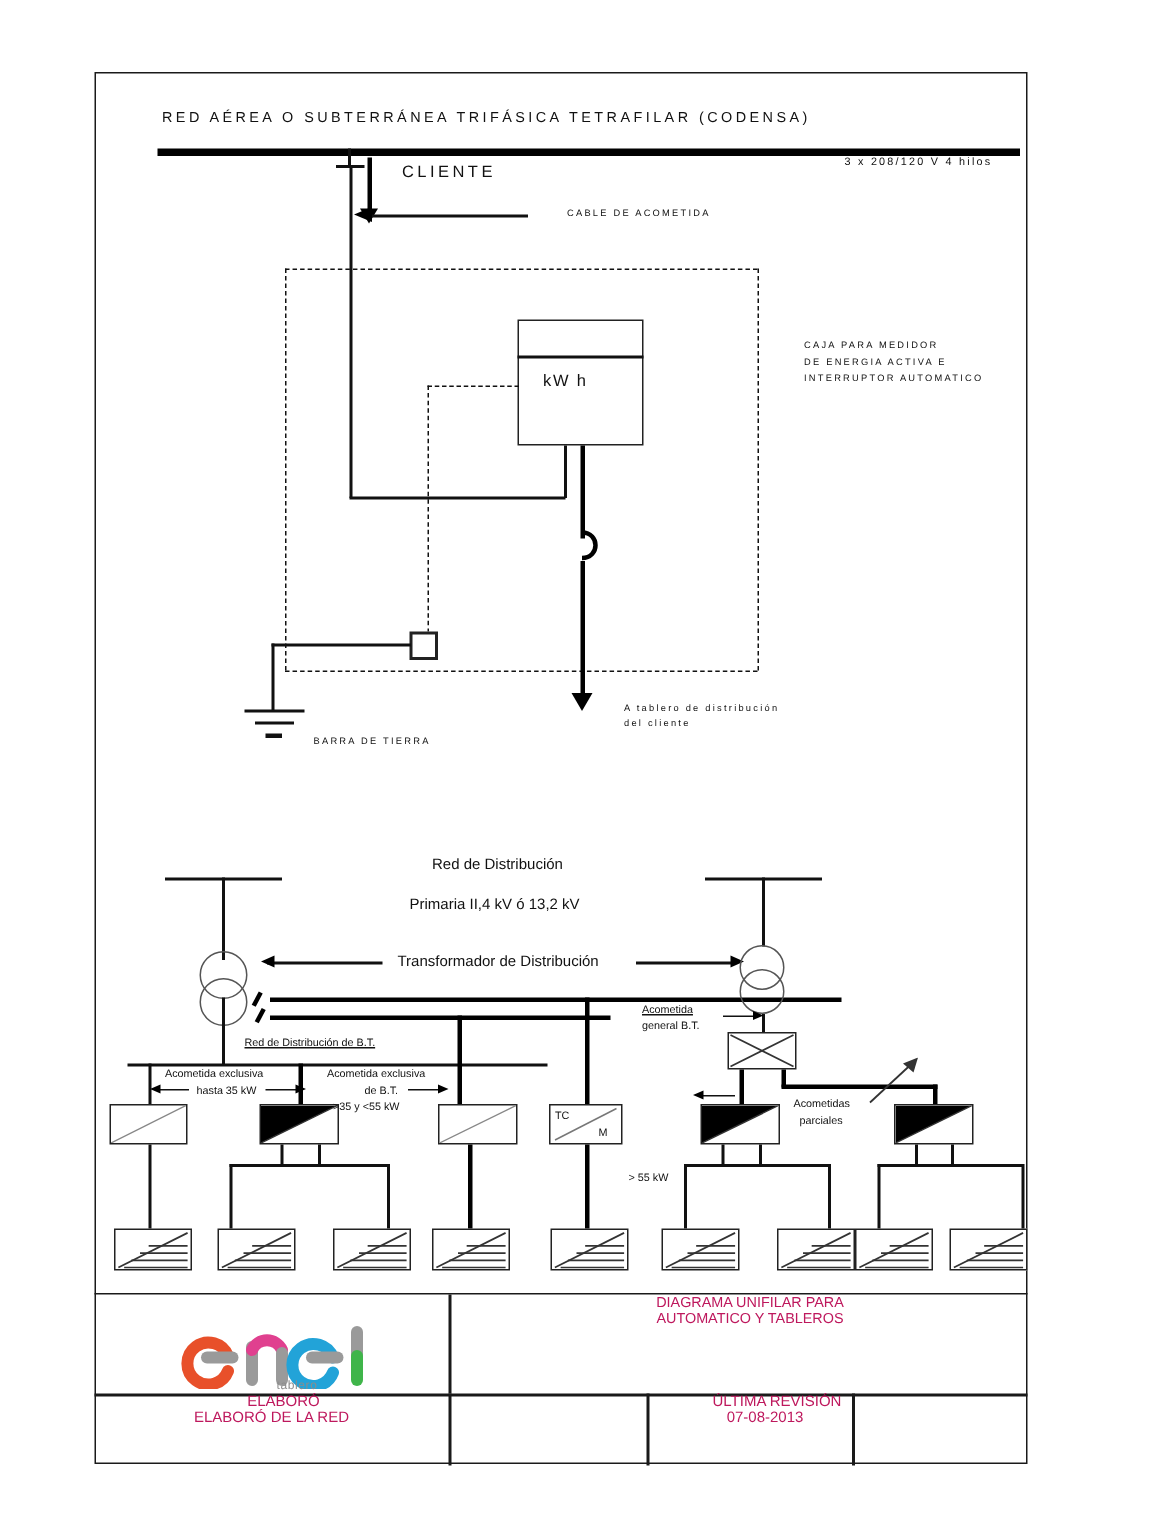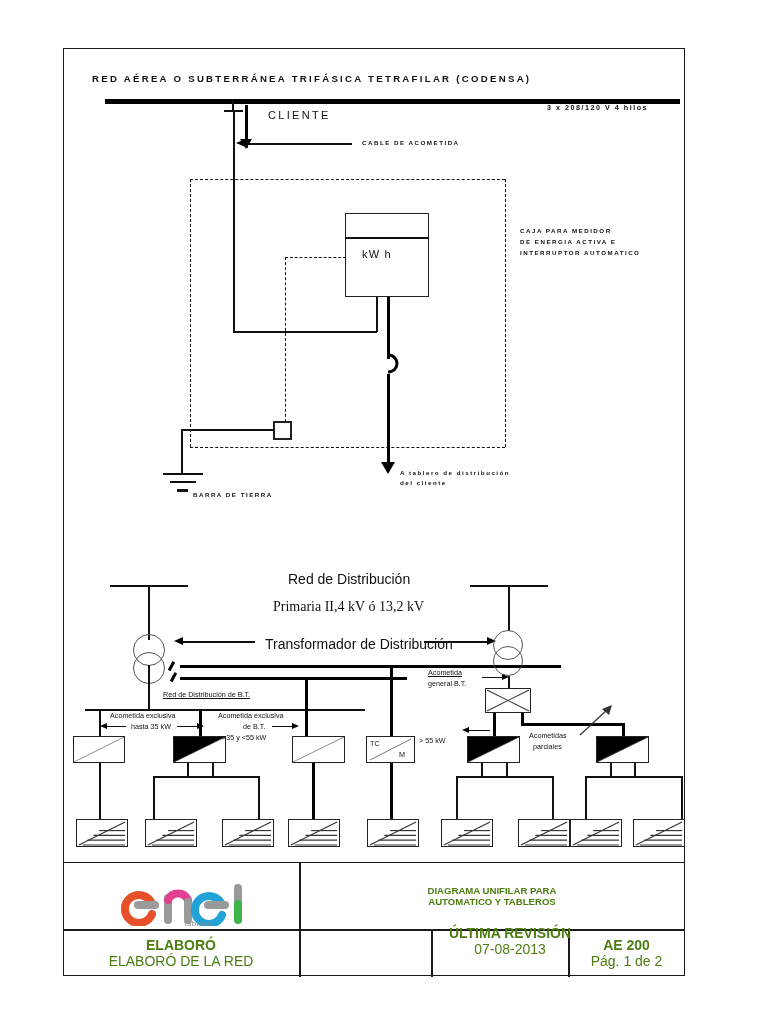--- a/index.html
+++ b/index.html
@@ -43,24 +43,24 @@
   .lbl {
     position: absolute;
     color: #111;
     white-space: pre;
     line-height: 1.25;
   }
   .spaced   { letter-spacing: 2.3px; }
   .spaced-s { letter-spacing: 1.5px; }
   .tiny  { font-size: 6.2px; }
   .sm    { font-size: 7.2px; }
-  .md    { font-size: 14px; }
+  .md    { font-size: 10px; }
   .lg    { font-size: 9.6px; }
   .xl    { font-size: 11px; }
-  .b     { font-weight: bold; }
+  .b     { font-weight: normal; margin-left: 16px; }
 
   
   .box {
     position: absolute;
     border: 1.4px solid #222;
     background: #fff;
   }
   .meterbox { position: absolute; border: 1.4px solid #222; background: #fff; overflow: hidden; }
   .meterbox .diag {
     position: absolute; left: 0; top: 0; width: 100%; height: 100%;
@@ -86,23 +86,23 @@
   
   #titleblock {
     position: absolute;
     left: 63px; top: 862px;
     width: 622px; height: 114px;
     border-top: 1.6px solid #1a1a1a;
   }
   .tb-cell {
     position: absolute;
     display: flex; flex-direction: column;
-    align-items: center; justify-content: center;
+    align-items: center; 
     text-align: center;
-    color: #4d7c0f;
+    color: #be185d;
   }
   .tb-vsep { position: absolute; width: 1.6px; background: #1a1a1a; }
   .tb-hsep { position: absolute; height: 1.6px; background: #1a1a1a; left:0; width: 100%; }
 
   
   #logo {
     position: absolute;
     left: 118px; top: 874px;
     width: 160px; height: 58px;
   }
@@ -182,21 +182,21 @@
   <div class="gbar" style="left:177px; top:489px; width:11px; height:3px;"></div>
   <div class="lbl tiny spaced-s b" style="left:193px; top:491px;">BARRA DE TIERRA</div>
 
   <div class="hline" style="left:110px; top:585px; width:78px; height:1.6px;"></div>
   <div class="vline" style="left:148px; top:585px; height:55px; width:1.6px;"></div>
 
   <div class="xfmr-c" style="left:133px; top:634px; width:32px; height:32px;"></div>
   <div class="xfmr-c" style="left:133px; top:652px; width:32px; height:32px;"></div>
 
   <div class="lbl md" style="left:288px; top:571px;">Red de Distribución</div>
-  <div class="lbl md" style="left:273px; top:598px;font-family:Liberation Serif, serif;">Primaria II,4 kV ó 13,2 kV</div>
+  <div class="lbl md" style="left:273px; top:598px;">Primaria II,4 kV ó 13,2 kV</div>
 
   <div class="hline" style="left:178px; top:641px; width:77px; height:1.6px;"></div>
   <div class="abs" style="left:174px; top:637px; width:0;height:0;
        border-top:4.5px solid transparent;border-bottom:4.5px solid transparent;border-right:9px solid #000;"></div>
   <div class="lbl md" style="left:265px; top:636px;">Transformador de Distribución</div>
   <div class="hline" style="left:424px; top:641px; width:66px; height:1.6px;"></div>
   <div class="abs" style="left:487px; top:637px; width:0;height:0;
        border-top:4.5px solid transparent;border-bottom:4.5px solid transparent;border-left:9px solid #000;"></div>
 
   <div class="hthick" style="left:180px; top:665px; width:381px;"></div>
@@ -292,21 +292,21 @@
   </div>
 
   <div class="vthick" style="left:390px; top:665px; height:71px;"></div>
   <div class="box" style="left:366px; top:736px; width:49px; height:27px;">
     <svg style="position:absolute;left:0;top:0;" width="47" height="25">
       <line x1="3" y1="23" x2="44" y2="2" stroke="#777" stroke-width="1"></line>
     </svg>
   </div>
   <div class="lbl sm" style="left:370px; top:739px;">TC</div>
   <div class="lbl sm" style="left:399px; top:750px;">M</div>
-  <div class="lbl sm" style="left:419px; top:736px;">&gt; 55 kW</div>
+  <div class="lbl sm" style="left:419px; top:780px;">&gt; 55 kW</div>
   <div class="vthick" style="left:390px; top:763px; height:57px;"></div>
   <div class="panelbox" style="left:367px; top:819px; width:52px; height:28px;">
     <svg class="diag" viewBox="0 0 52 28" preserveAspectRatio="none">
       <line x1="2" y1="26" x2="50" y2="2" stroke="#333" stroke-width="1.2"></line>
       <line x1="6" y1="26" x2="50" y2="26" stroke="#333" stroke-width="1.2"></line>
       <line x1="11" y1="21" x2="50" y2="21" stroke="#333" stroke-width="1.2"></line>
       <line x1="17" y1="16" x2="50" y2="16" stroke="#333" stroke-width="1.2"></line>
       <line x1="23" y1="11" x2="50" y2="11" stroke="#333" stroke-width="1.2"></line>
     </svg>
   </div>
@@ -419,29 +419,25 @@
       <div class="lg b">DIAGRAMA UNIFILAR PARA</div>
       <div class="lg b">AUTOMATICO Y TABLEROS</div>
     </div>
 
     <div class="tb-cell" style="left:0; top:66px; width:236px; height:48px;">
       <div class="md b">ELABORÓ</div>
       <div class="md">ELABORÓ DE LA RED</div>
     </div>
 
 
-    <div class="tb-cell" style="left:368px; top:54px; width:158px; height:48px;">
+    <div class="tb-cell" style="left:368px; top:66px; width:158px; height:48px;">
       <div class="md b">ÚLTIMA REVISIÓN</div>
       <div class="md">07-08-2013</div>
     </div>
 
-    <div class="tb-cell" style="left:505px; top:66px; width:117px; height:48px;">
-      <div class="xl b" style="font-size:14px;">AE 200</div>
-      <div class="md">Pág. 1 de 2</div>
-    </div>
   </div>
 
   <div id="logo">
     <svg width="160" height="52" viewBox="0 0 160 52">
 
       <path d="M34 30 A14 14 0 1 0 34 40" stroke="#e8502a" stroke-width="8" fill="none" stroke-linecap="round"></path>
       <line x1="20" y1="31" x2="37" y2="31" stroke="#9a9a9a" stroke-width="8" stroke-linecap="round"></line>
 
       <line x1="50" y1="24" x2="50" y2="46" stroke="#9a9a9a" stroke-width="8" stroke-linecap="round"></line>
       <path d="M50 26 A11 11 0 0 1 70 26" stroke="#e0408f" stroke-width="8" fill="none" stroke-linecap="round"></path>

